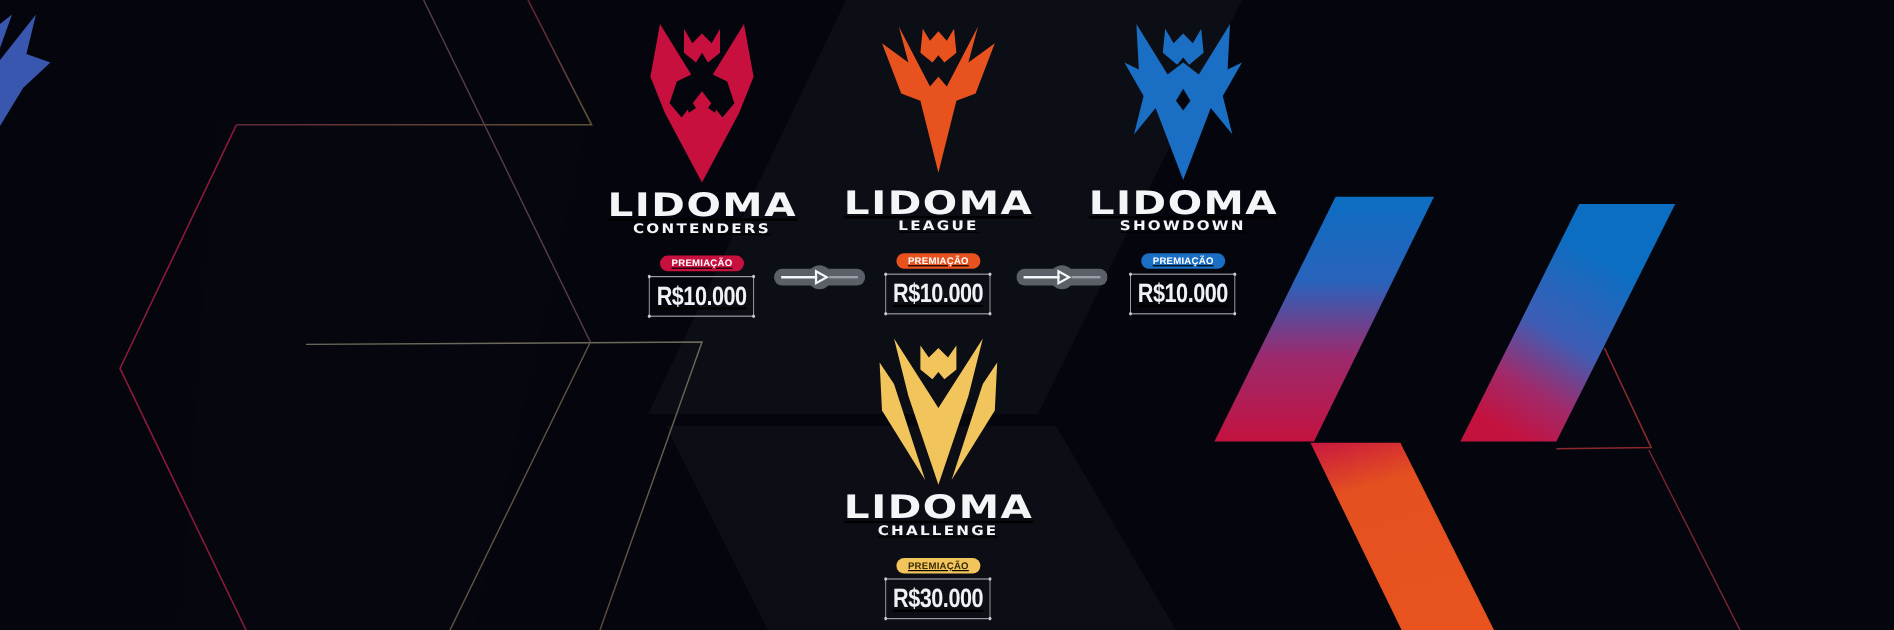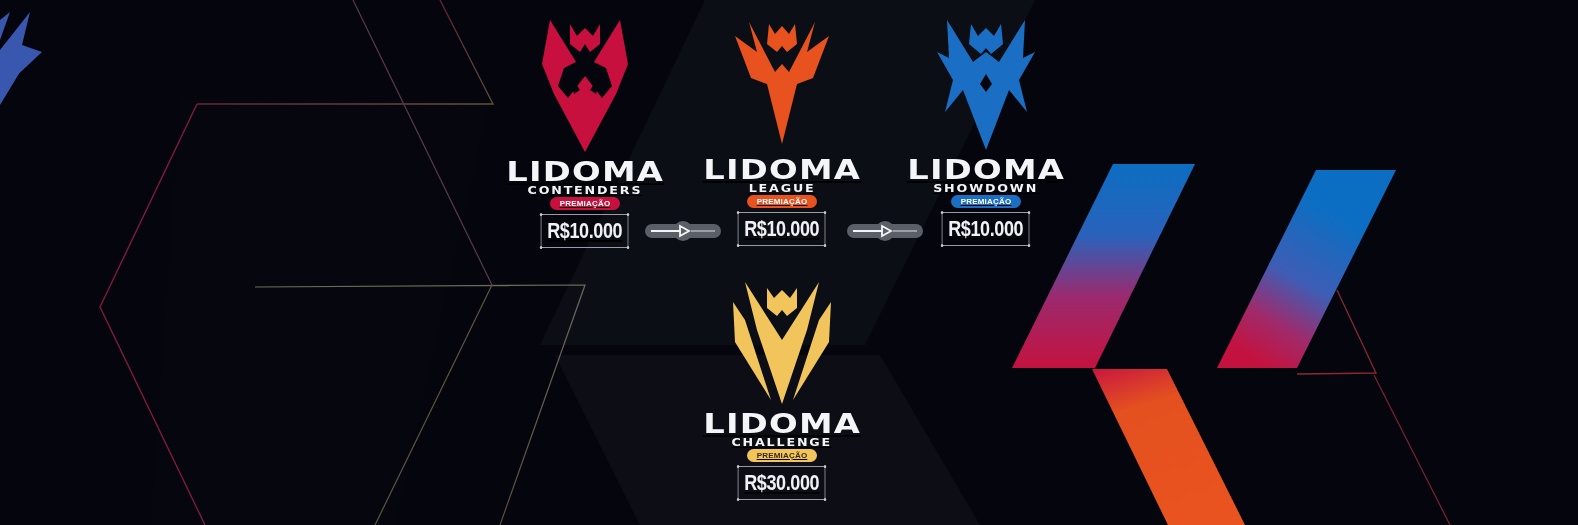--- a/index.html
+++ b/index.html
@@ -34,21 +34,21 @@
     font-weight: bold;
     color: #f4f5f7;
     font-size: 11px;
     letter-spacing: 1.6px;
     line-height: 12px;
     margin-top: 1px;
     transform: scaleX(1.15);
     text-align: center;
   }
   .prize-pill {
-    margin-top: 0;
+    margin-top: 16px;
     padding: 1px 10px;
     border-radius: 8px;
     font-family: "Liberation Sans", sans-serif;
     font-weight: bold;
     font-size: 8px;
     line-height: 11px;
     color: #ffffff;
     letter-spacing: 0.2px;
   }
   .prize-box {

